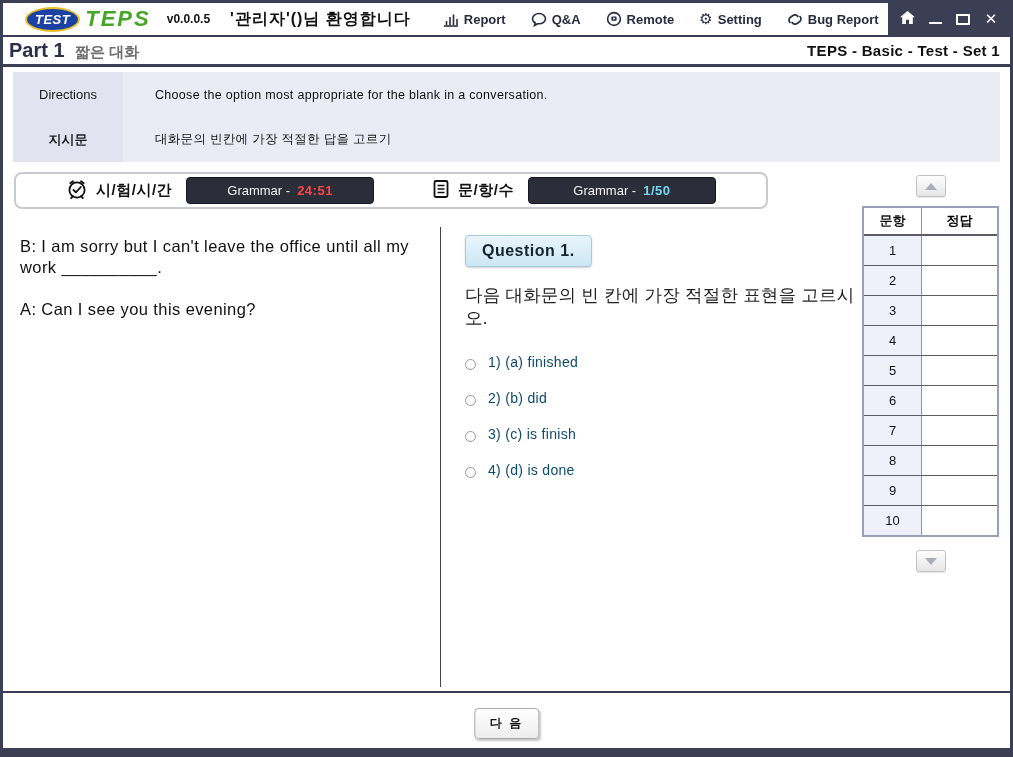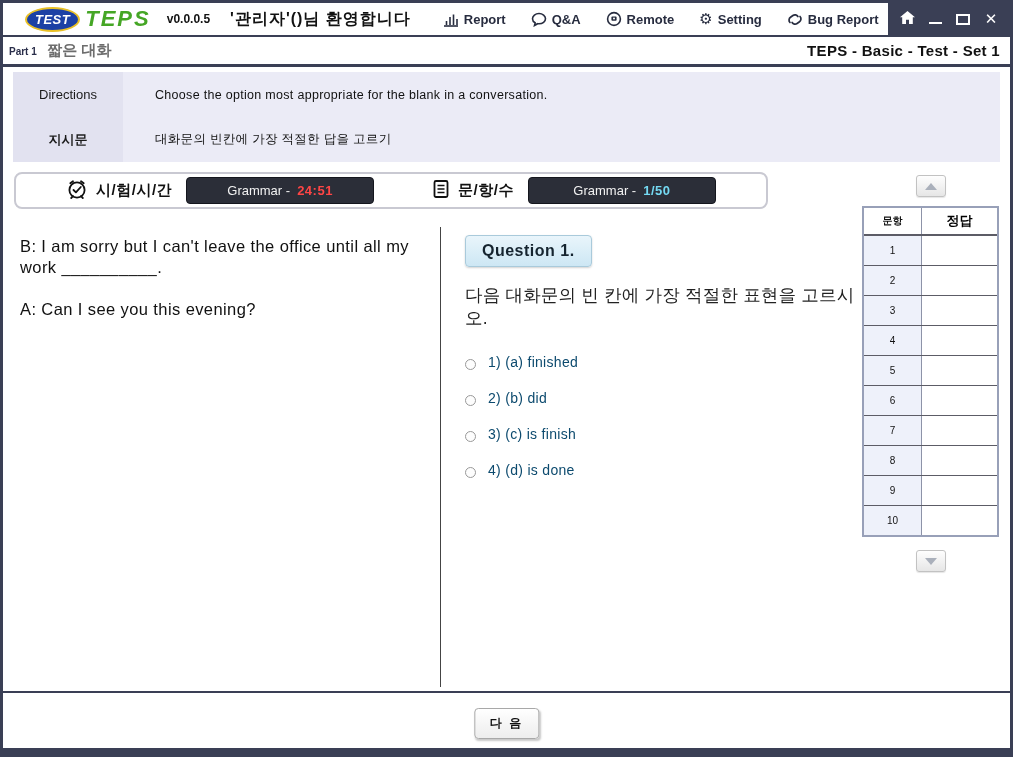--- a/index.html
+++ b/index.html
@@ -26,21 +26,21 @@
   .win-controls { position:absolute; right:0; top:-2px; bottom:-2px; width:122px;
     background:#3a3f55; display:flex; align-items:center; justify-content:space-evenly; }
   .win-btn { display:flex; align-items:center; justify-content:center; width:18px; height:18px;
     cursor:pointer; color:#fff; }
   .icon-min { width:13px; height:2px; background:#fff; margin-top:8px; }
   .icon-max { width:14px; height:11px; border:2px solid #fff; }
   .icon-close { font-size:15px; font-weight:bold; color:#fff; font-family:"DejaVu Sans",sans-serif; }
   
   .part-header { height:30px; display:flex; align-items:center; justify-content:space-between;
     padding:0 10px 0 6px; border-bottom:3px solid #3a3f55; }
-  .part-label { font-size:10px; font-weight:bold; color:#2a2e4a; }
+  .part-label { font-size:20px; font-weight:bold; color:#2a2e4a; }
   .part-title { font-size:15px; font-weight:bold; color:#6d6d6d; margin-left:6px; }
   .test-set { font-size:15px; font-weight:bold; color:#111; letter-spacing:.3px; }
   
   .directions { margin:5px 10px 0; background:#ebebf6; }
   .dir-row { display:flex; height:45px; }
   .dir-label { width:110px; background:#e2e2f0; display:flex; align-items:center;
     justify-content:center; font-size:13px; color:#1a1a1a; flex-shrink:0; }
   .dir-label.bold { font-weight:bold; }
   .dir-text { display:flex; align-items:center; padding-left:32px; font-size:12.5px;
     color:#111; letter-spacing:.3px; }
@@ -76,21 +76,21 @@
     border:1px solid #c2c2c2; border-radius:3px; display:flex; align-items:center;
     justify-content:center; cursor:pointer; box-shadow:0 1px 1px rgba(0,0,0,.1); }
   .tri-up { width:0; height:0; border-left:6px solid transparent; border-right:6px solid transparent;
     border-bottom:7px solid #aab0bb; }
   .tri-down { width:0; height:0; border-left:6px solid transparent; border-right:6px solid transparent;
     border-top:7px solid #aab0bb; }
   .atable { margin:9px auto 0; width:137px; border:2px solid #98a0b8; background:#fff; }
   .arow { display:flex; height:30px; border-top:1px solid #5c5c66; }
   .arow.header { height:27px; border-top:none; border-bottom:1px solid #5c5c66; }
   .acell-num { width:58px; display:flex; align-items:center; justify-content:center;
-    font-size:10px; color:#111; border-right:1px solid #8d93a8; background:#eef1fa; }
+    font-size:13px; color:#111; border-right:1px solid #8d93a8; background:#eef1fa; }
   .arow.header .acell-num, .arow.header .acell-ans { background:#fff; font-weight:bold; }
   .acell-ans { flex:1; display:flex; align-items:center; justify-content:center;
     font-size:13px; background:#fff; }
   .sidebar .down { margin-top:13px; }
   
   .footer-line { position:absolute; left:0; right:0; top:688px; height:2px; background:#3a3f55; }
   .next-btn { position:absolute; top:705px; left:50%; transform:translateX(-50%);
     padding:6px 15px; background:linear-gradient(#ffffff,#ededed); border:1px solid #a8a8a8;
     border-radius:4px; font-size:12px; font-weight:bold; color:#111; letter-spacing:2px;
     box-shadow:1px 2px 2px rgba(0,0,0,.22); cursor:pointer; }

